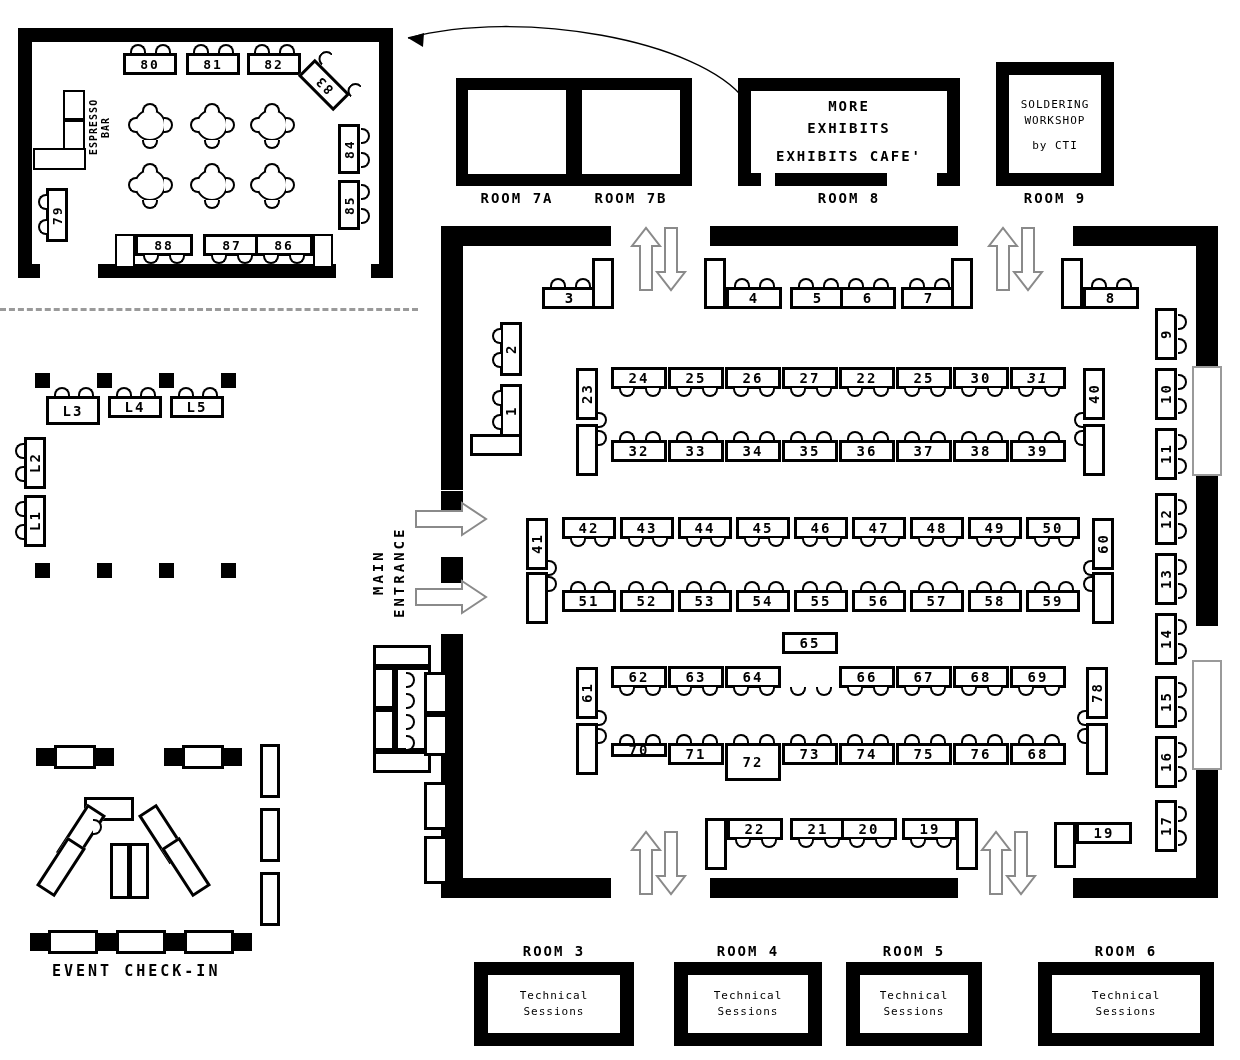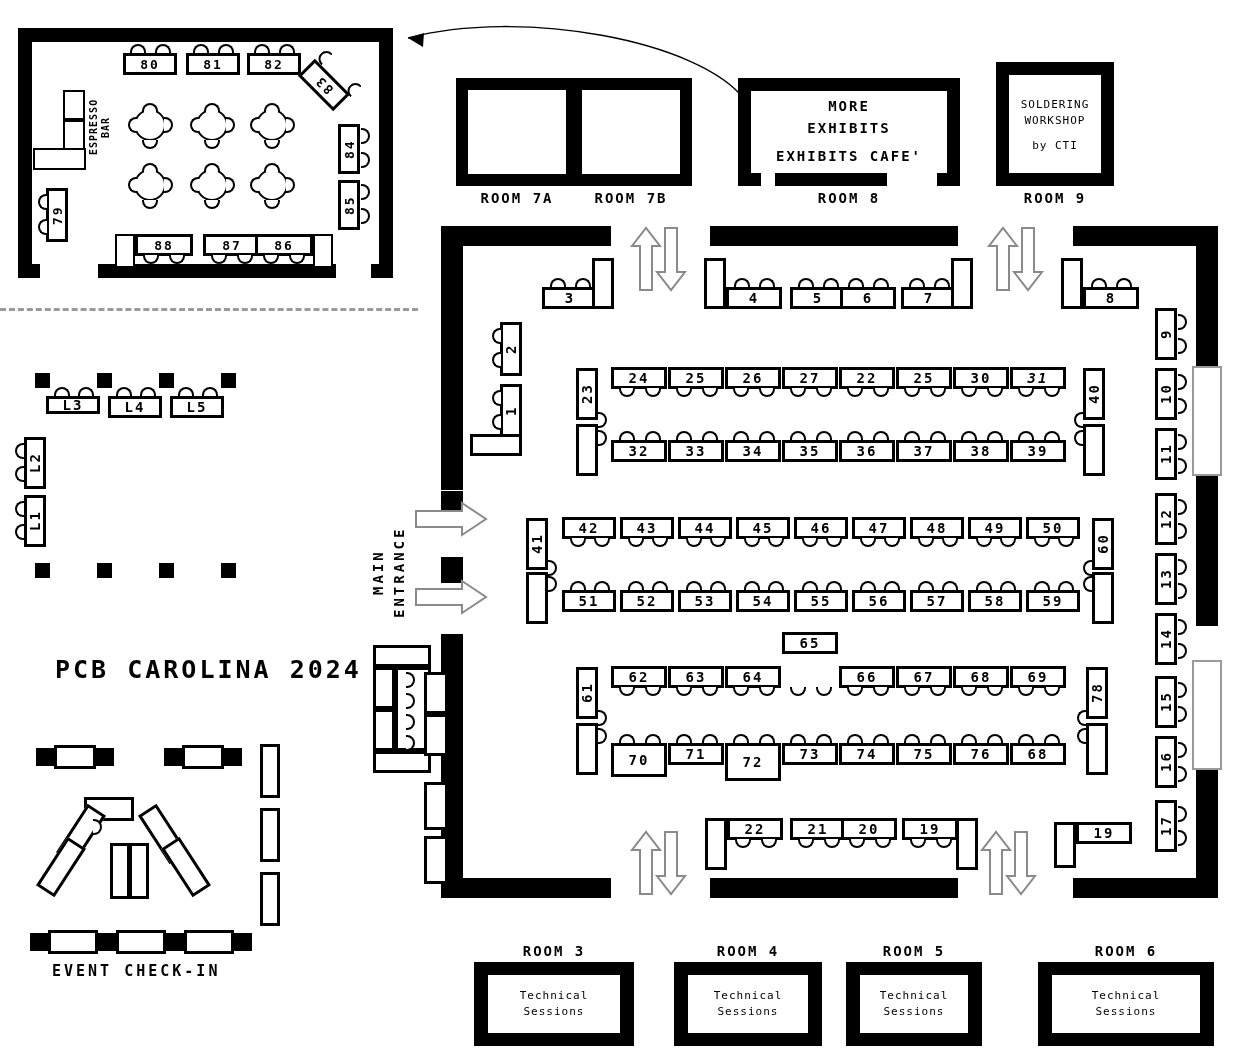--- a/index.html
+++ b/index.html
@@ -445,21 +445,21 @@
     <div class="chair d" style="left:987px;top:687px;"></div>
   <div class="booth" style="left:1010px;top:666px;width:56px;height:22px;">69</div>
   <div class="chair d" style="left:1018px;top:687px;"></div>
     <div class="chair d" style="left:1044px;top:687px;"></div>
 
   <div class="booth v" style="left:1086px;top:667px;width:22px;height:52px;">78</div>
   <div class="chair l" style="left:1077px;top:710px;"></div>
   <div class="plain" style="left:1086px;top:723px;width:22px;height:52px;"></div>
   <div class="chair l" style="left:1077px;top:728px;"></div>
 
-  <div class="booth" style="left:611px;top:743px;width:56px;height:34px;">70</div>
+  <div class="booth" style="left:611px;top:743px;width:56px;height:14px;">70</div>
   <div class="chair u" style="left:619px;top:734px;"></div>
     <div class="chair u" style="left:645px;top:734px;"></div>
   <div class="booth" style="left:668px;top:743px;width:56px;height:22px;">71</div>
   <div class="chair u" style="left:676px;top:734px;"></div>
     <div class="chair u" style="left:702px;top:734px;"></div>
   <div class="booth" style="left:725px;top:743px;width:56px;height:38px;">72</div>
   <div class="chair u" style="left:733px;top:734px;"></div>
     <div class="chair u" style="left:759px;top:734px;"></div>
   <div class="booth" style="left:782px;top:743px;width:56px;height:22px;">73</div>
   <div class="chair u" style="left:790px;top:734px;"></div>
@@ -545,38 +545,37 @@
 
   <div class="pillar" style="left:35px;top:373px;width:15px;height:15px;"></div>
   <div class="pillar" style="left:97px;top:373px;width:15px;height:15px;"></div>
   <div class="pillar" style="left:159px;top:373px;width:15px;height:15px;"></div>
   <div class="pillar" style="left:221px;top:373px;width:15px;height:15px;"></div>
   <div class="pillar" style="left:35px;top:563px;width:15px;height:15px;"></div>
   <div class="pillar" style="left:97px;top:563px;width:15px;height:15px;"></div>
   <div class="pillar" style="left:159px;top:563px;width:15px;height:15px;"></div>
   <div class="pillar" style="left:221px;top:563px;width:15px;height:15px;"></div>
 
-  <div class="booth" style="left:46px;top:396px;width:54px;height:18px;">L3</div>
+  <div class="booth" style="left:46px;top:396px;width:54px;height:29px;">L3</div>
   <div class="chair u" style="left:54px;top:387px;"></div>
     <div class="chair u" style="left:78px;top:387px;"></div>
   <div class="booth" style="left:108px;top:396px;width:54px;height:22px;">L4</div>
   <div class="chair u" style="left:116px;top:387px;"></div>
     <div class="chair u" style="left:140px;top:387px;"></div>
   <div class="booth" style="left:170px;top:396px;width:54px;height:22px;">L5</div>
   <div class="chair u" style="left:178px;top:387px;"></div>
     <div class="chair u" style="left:202px;top:387px;"></div>
 
   <div class="booth v" style="left:24px;top:437px;width:22px;height:52px;">L2</div>
   <div class="chair l" style="left:15px;top:443px;"></div>
     <div class="chair l" style="left:15px;top:466px;"></div>
   <div class="booth v" style="left:24px;top:495px;width:22px;height:52px;">L1</div>
   <div class="chair l" style="left:15px;top:501px;"></div>
     <div class="chair l" style="left:15px;top:524px;"></div>
 
-  <div class="title" style="left:55px;top:655px;">PCB CAROLINA 2024</div>
 
   <div>
 
     <div class="pillar" style="left:36px;top:748px;width:18px;height:18px;"></div>
     <div class="plain" style="left:54px;top:745px;width:42px;height:24px;"></div>
     <div class="pillar" style="left:96px;top:748px;width:18px;height:18px;"></div>
 
     <div class="pillar" style="left:164px;top:748px;width:18px;height:18px;"></div>
     <div class="plain" style="left:182px;top:745px;width:42px;height:24px;"></div>
     <div class="pillar" style="left:224px;top:748px;width:18px;height:18px;"></div>

